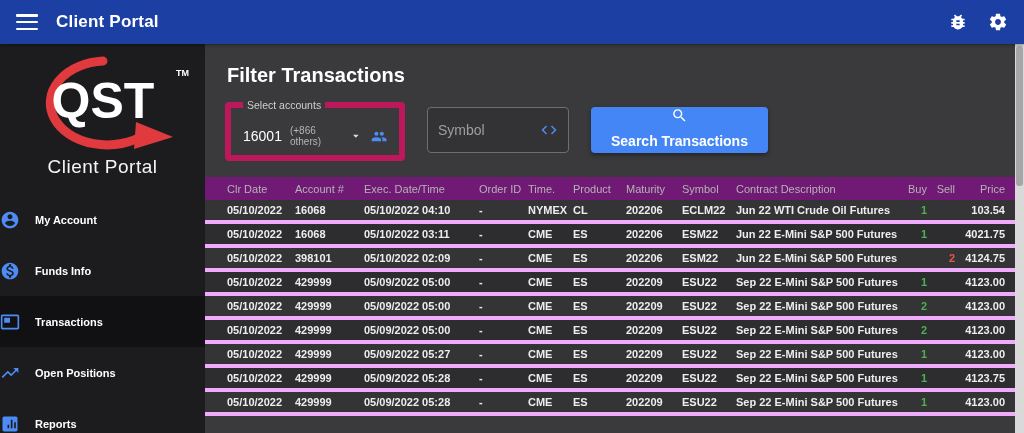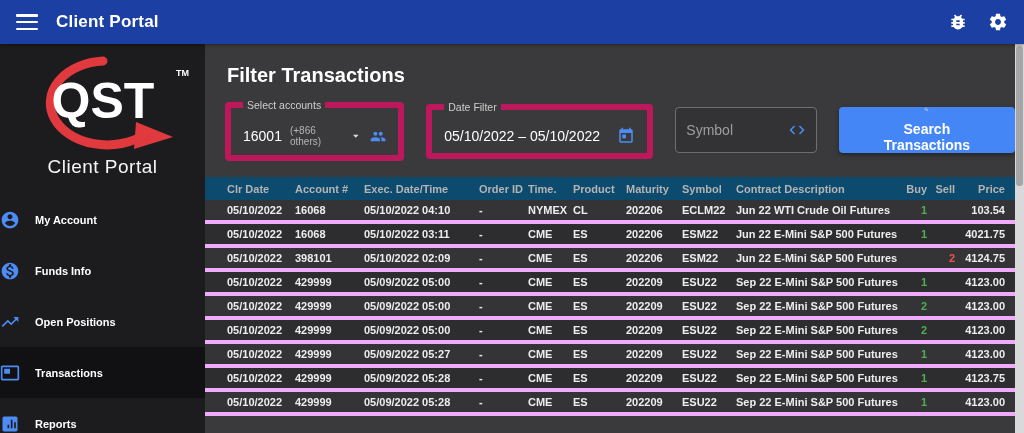--- a/index.html
+++ b/index.html
@@ -54,21 +54,21 @@
     color:#fff; font-weight:bold; font-size:14px; padding:0 20px; display:flex;
     align-items:center; gap:9px; cursor:pointer; box-shadow:0 2px 4px rgba(0,0,0,.4);
     font-family:"Liberation Sans", sans-serif;flex-direction:column; }
 
   
   .table { margin-top:16px; }
   .grid-row { display:grid;
     grid-template-columns:68px 69px 115px 49px 45px 53px 56px 54px 165px 26px 28px 1fr;
     padding:0 10px 0 22px; align-items:center; }
   .grid-row > :nth-child(n+10) { text-align:right; }
-  .thead { height:23px; background:#0c4a6e; color:#b4b4b4; font-size:11px; font-weight:bold; }
+  .thead { height:23px; background:#701a75; color:#b4b4b4; font-size:11px; font-weight:normal; }
   .trow { height:24px; font-size:11px; font-weight:bold; color:#ededed;
     border-bottom:4px solid #f0abfc; }
   .trow:nth-child(odd) { background:#343436; }
   .trow:nth-child(even) { background:#2d2d2f; }
   .cell-buy  { color:#4caf50; }
   .cell-sell { color:#ef5350; }
   .cell { overflow:hidden; white-space:nowrap; }
 
   
   .scrollbar { position:absolute; top:44px; right:0; width:9px; height:389px;
@@ -113,31 +113,31 @@
           <path d="M12 2C6.48 2 2 6.48 2 12s4.48 10 10 10 10-4.48 10-10S17.52 2 12 2zm0 3c1.66 0 3 1.34 3 3s-1.34 3-3 3-3-1.34-3-3 1.34-3 3-3zm0 14.2c-2.5 0-4.71-1.28-6-3.22.03-1.99 4-3.08 6-3.08 1.99 0 5.97 1.09 6 3.08-1.29 1.94-3.5 3.22-6 3.22z"></path>
         </svg>
       <span>My Account</span>
     </div>
     <div class="nav-item">
       <svg width="20" height="20" viewBox="0 0 24 24" fill="#4d8cf5">
           <path d="M12 2C6.48 2 2 6.48 2 12s4.48 10 10 10 10-4.48 10-10S17.52 2 12 2zm1.41 16.09V20h-2.67v-1.93c-1.71-.36-3.16-1.46-3.27-3.4h1.96c.1 1.05.82 1.87 2.65 1.87 1.96 0 2.4-.98 2.4-1.59 0-.83-.44-1.61-2.67-2.14-2.48-.6-4.18-1.62-4.18-3.67 0-1.72 1.39-2.84 3.11-3.21V4h2.67v1.95c1.86.45 2.79 1.86 2.85 3.39H14.3c-.05-1.11-.64-1.87-2.22-1.87-1.5 0-2.4.68-2.4 1.64 0 .84.65 1.39 2.67 1.91s4.18 1.39 4.18 3.91c-.01 1.83-1.38 2.83-3.12 3.16z"></path>
         </svg>
       <span>Funds Info</span>
     </div>
+    <div class="nav-item selected">
+      <svg width="20" height="20" viewBox="0 0 24 24" fill="#4d8cf5">
+          <path d="M21 3H3c-1.1 0-2 .9-2 2v14c0 1.1.9 2 2 2h18c1.1 0 2-.9 2-2V5c0-1.1-.9-2-2-2zm0 16H3V5h18v14zM12 7H5v6h7V7z"></path>
+        </svg>
+      <span>Transactions</span>
+    </div>
     <div class="nav-item">
       <svg width="20" height="20" viewBox="0 0 24 24" fill="#4d8cf5">
           <path d="M16 6l2.29 2.29-4.88 4.88-4-4L2 16.59 3.41 18l6-6 4 4 6.3-6.29L22 12V6z"></path>
         </svg>
       <span>Open Positions</span>
-    </div>
-    <div class="nav-item selected">
-      <svg width="20" height="20" viewBox="0 0 24 24" fill="#4d8cf5">
-          <path d="M21 3H3c-1.1 0-2 .9-2 2v14c0 1.1.9 2 2 2h18c1.1 0 2-.9 2-2V5c0-1.1-.9-2-2-2zm0 16H3V5h18v14zM12 7H5v6h7V7z"></path>
-        </svg>
-      <span>Transactions</span>
     </div>
     <div class="nav-item">
       <svg width="20" height="20" viewBox="0 0 24 24" fill="#4d8cf5">
           <path d="M19 3H5c-1.1 0-2 .9-2 2v14c0 1.1.9 2 2 2h14c1.1 0 2-.9 2-2V5c0-1.1-.9-2-2-2zm-8 14H9v-4h2v4zm4 0h-2V7h2v10zm4 0h-2v-7h2v7z"></path>
         </svg>
       <span>Reports</span>
     </div>
   </nav>
 </aside>
 
@@ -152,29 +152,20 @@
         <span class="acct-extra">(+866 others)</span>
         <svg width="16" height="16" viewBox="0 0 24 24" fill="#dcdcdc">
             <path d="M7 10l5 5 5-5z"></path>
           </svg>
         <svg style="margin-left:auto" width="19" height="19" viewBox="0 0 24 24" fill="#4d8cf5">
             <path d="M16 11c1.66 0 2.99-1.34 2.99-3S17.66 5 16 5c-1.66 0-3 1.34-3 3s1.34 3 3 3zm-8 0c1.66 0 2.99-1.34 2.99-3S9.66 5 8 5C6.34 5 5 6.34 5 8s1.34 3 3 3zm0 2c-2.33 0-7 1.17-7 3.5V19h14v-2.5c0-2.33-4.67-3.5-7-3.5zm8 0c-.29 0-.62.02-.97.05 1.16.84 1.97 1.97 1.97 3.45V19h6v-2.5c0-2.33-4.67-3.5-7-3.5z"></path>
           </svg>
       </div>
     </fieldset>
 
-    <fieldset class="control date-box">
-      <legend>Date Filter</legend>
-      <div class="control-row">
-        <span>05/10/2022 – 05/10/2022</span>
-        <svg width="18" height="18" viewBox="0 0 24 24" fill="#4d8cf5">
-            <path d="M19 3h-1V1h-2v2H8V1H6v2H5c-1.1 0-2 .9-2 2v14c0 1.1.9 2 2 2h14c1.1 0 2-.9 2-2V5c0-1.1-.9-2-2-2zm0 16H5V8h14v11zM7 10h5v5H7z"></path>
-          </svg>
-      </div>
-    </fieldset>
 
     <div class="symbol-box">
       <input type="text" placeholder="Symbol" style="">
       <svg width="18" height="18" viewBox="0 0 24 24" fill="#4d8cf5">
           <path d="M9.4 16.6L4.8 12l4.6-4.6L8 6l-6 6 6 6 1.4-1.4zm5.2 0l4.6-4.6-4.6-4.6L16 6l6 6-6 6-1.4-1.4z"></path>
         </svg>
     </div>
 
     <button class="search-btn">
       <svg width="17" height="17" viewBox="0 0 24 24" fill="#fff">

